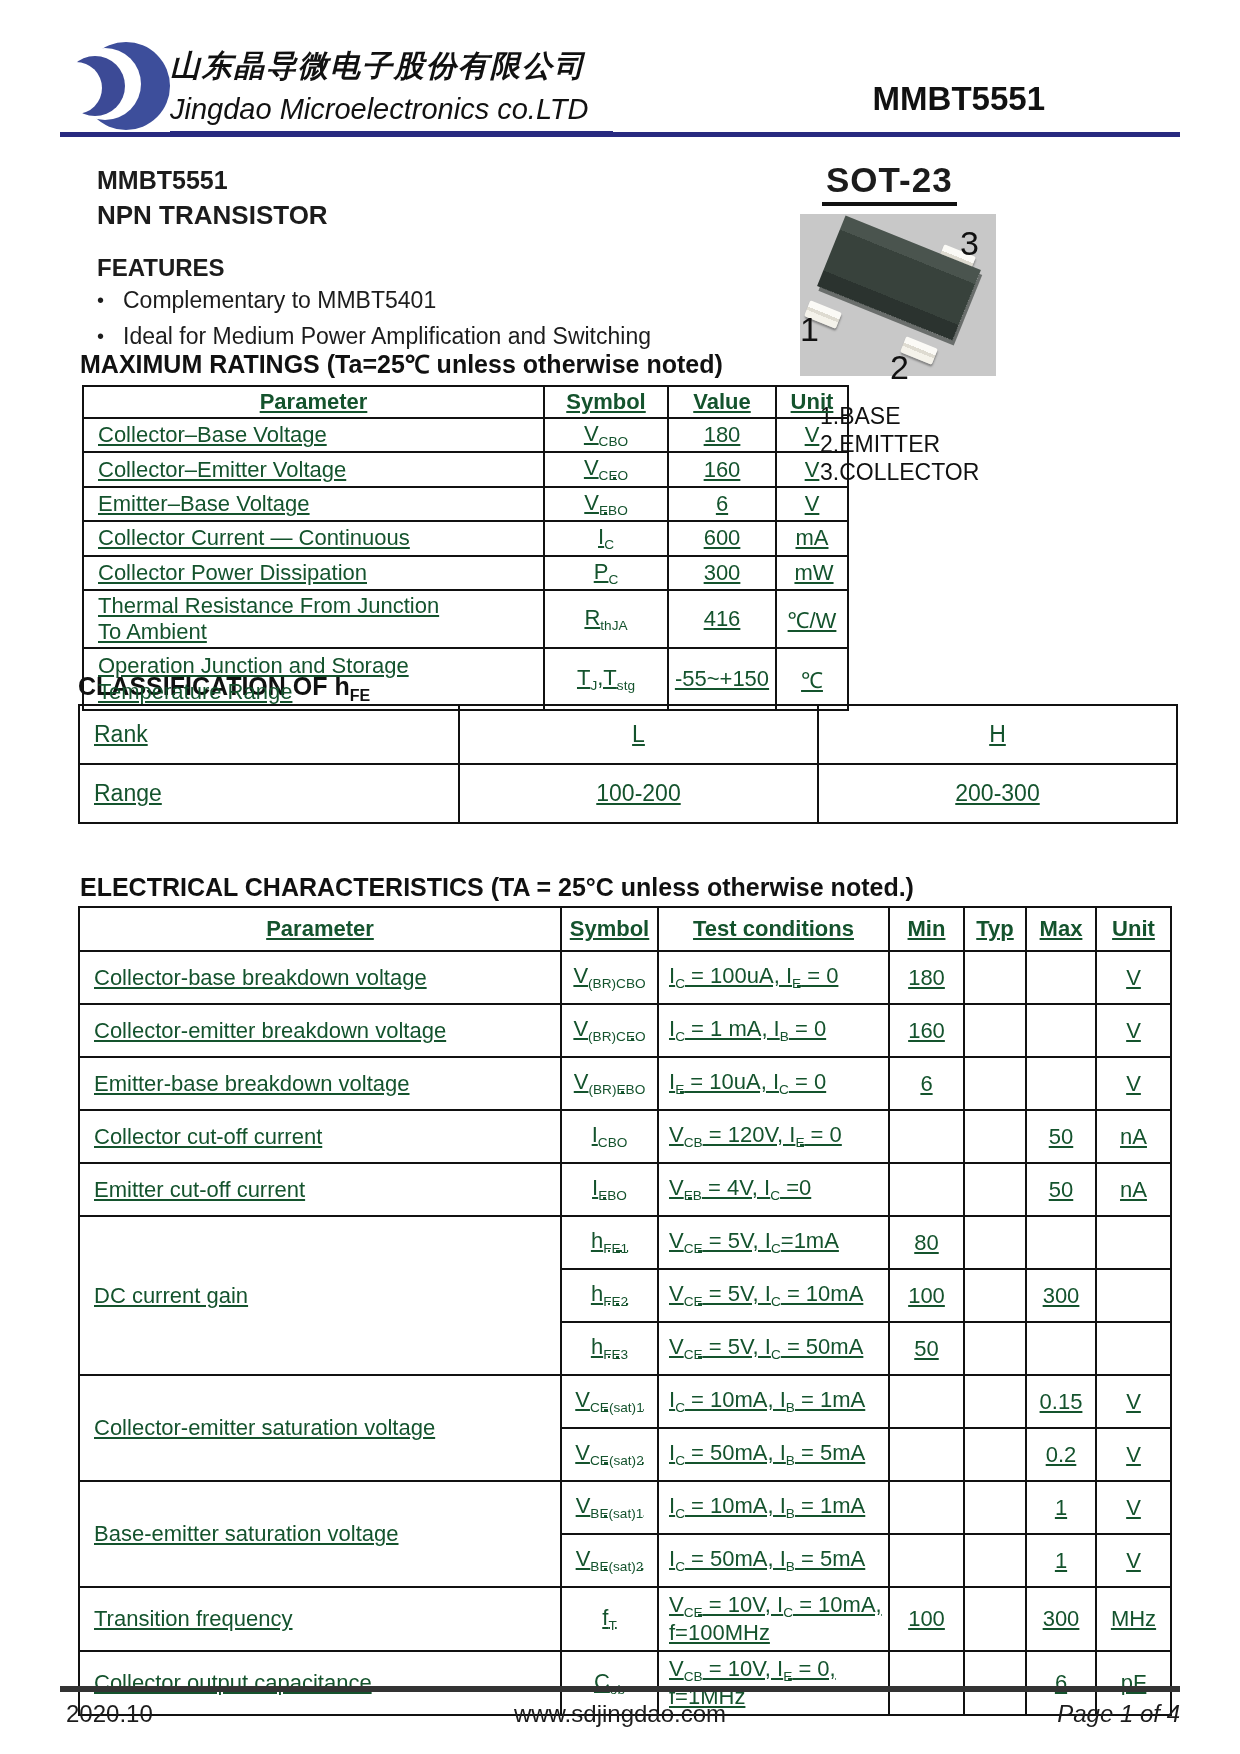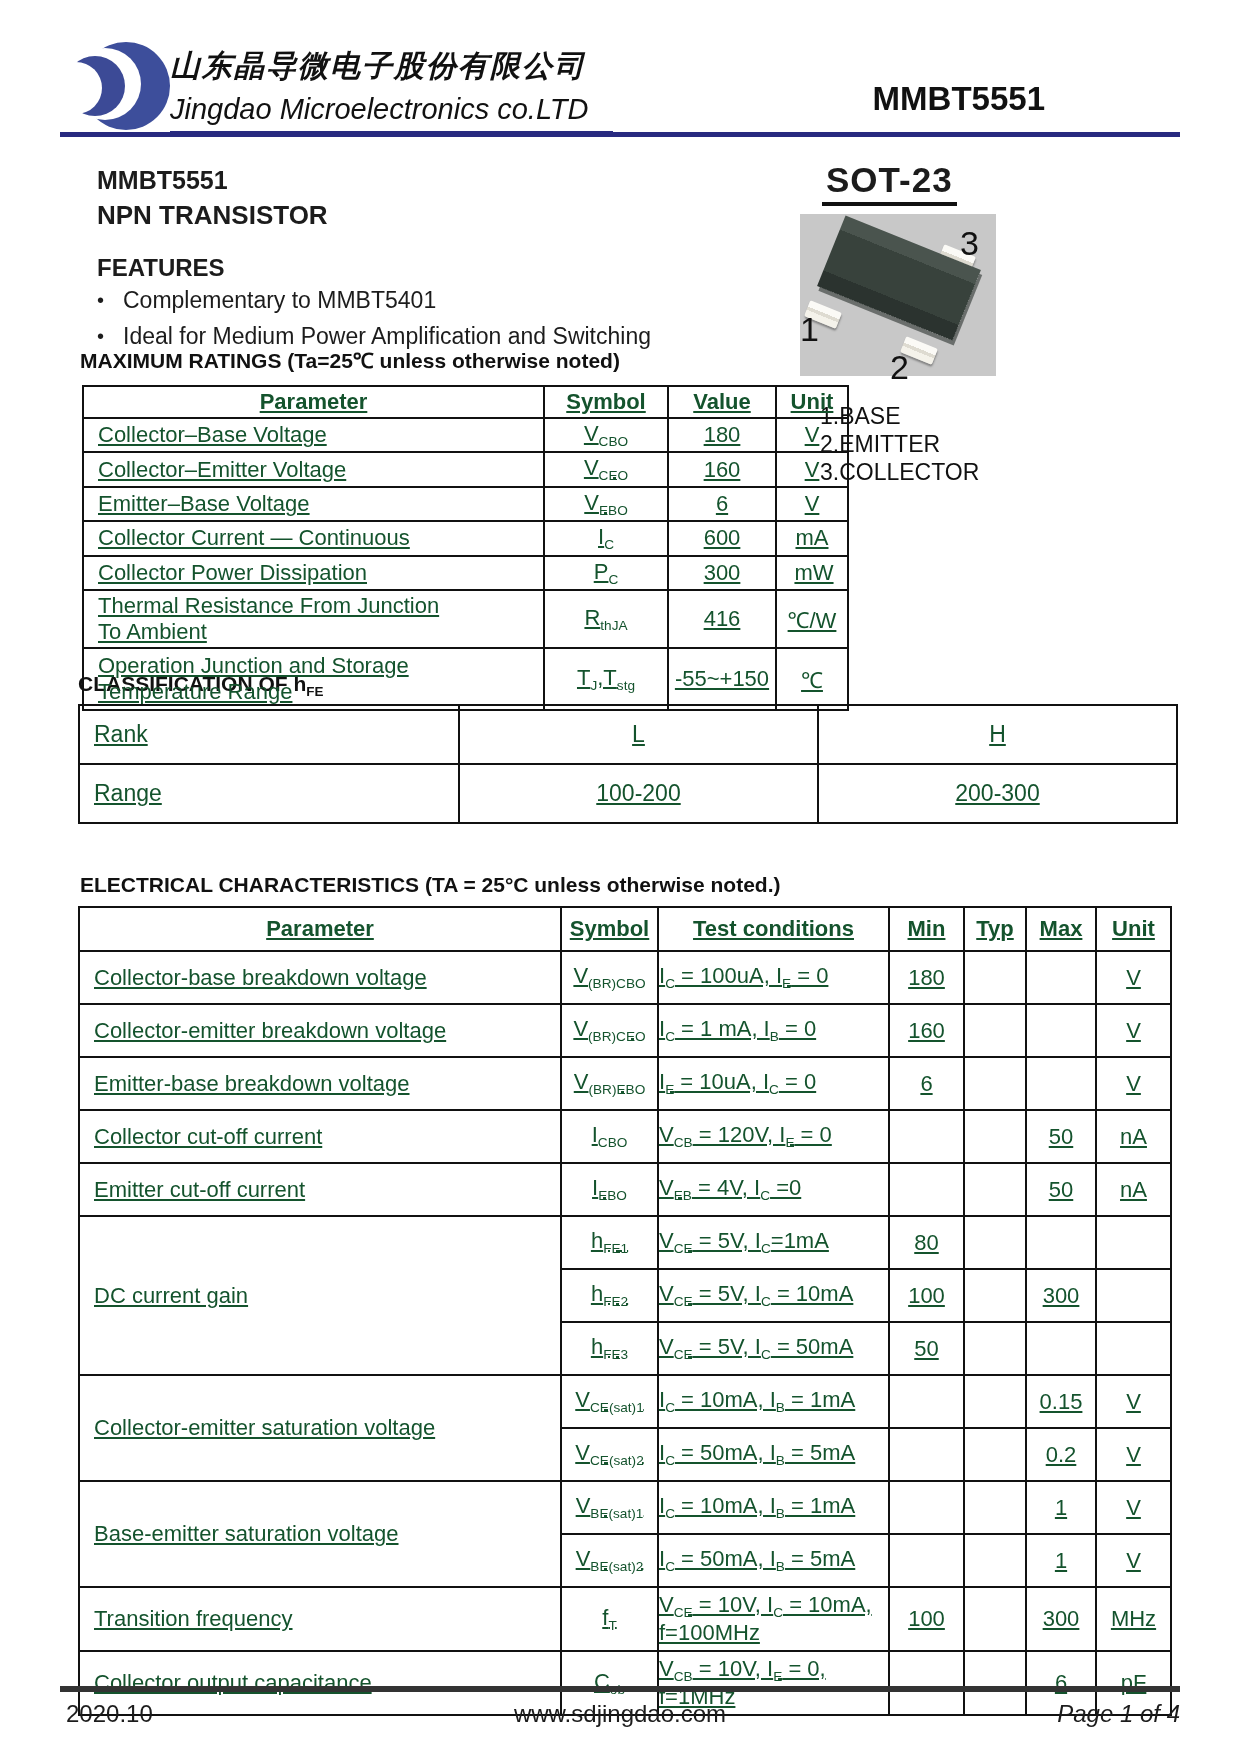--- a/index.html
+++ b/index.html
@@ -41,38 +41,38 @@
   .pkg-body{position:absolute;left:26px;top:26px;width:146px;height:76px;transform:rotate(22deg);
     background:linear-gradient(180deg,#4a544e 0 20%,#38423c 20% 78%,#2b332f 78% 100%);
     box-shadow:3px 4px 0 rgba(30,36,33,0.55);}
   .pin-num{position:absolute;font-size:34px;color:#111;}
   .pin-num-1{left:0px;top:96px;}
   .pin-num-2{left:90px;top:134px;}
   .pin-num-3{left:160px;top:10px;}
   .pin-desc{position:absolute;left:820px;top:402px;font-size:23px;line-height:28px;color:#111;}
 
   
-  .sec-title{position:absolute;font-size:21px;font-weight:bold;color:#111;}
+  .sec-title{position:absolute;font-size:25px;font-weight:bold;color:#111;}
   .sec-max{left:80px;top:346px;}
   .sec-class{left:78px;top:672px;}
   .sec-elec{left:80px;top:873px;}
   .sec-title sub{font-size:64%;}
 
   
   table{border-collapse:collapse;table-layout:fixed;color:#14532d;text-decoration:underline;}
   th,td{border:2px solid #111;font-size:22px;padding:2px 4px;text-align:center;vertical-align:middle;
     overflow:hidden;}
   th{font-weight:bold;}
   td sub, th sub{font-size:62%;}
   .c-left{text-align:left;padding-left:14px;}
   .ratings-table{position:absolute;left:82px;top:385px;width:765px;}
   .class-table{position:absolute;left:78px;top:704px;width:1098px;}
   .class-table td{height:53px;font-size:23px;}
   .elec-table{position:absolute;left:78px;top:906px;width:1092px;}
-  .elec-table .c-cond{text-align:left;padding-left:0;}
+  .elec-table .c-cond{text-align:left;padding-left:10px;}
 
   
   .footer-rule{position:absolute;left:60px;right:60px;top:1686px;height:6px;background:#333333;}
   .footer-date{position:absolute;left:66px;top:1700px;font-size:24px;}
   .footer-site{position:absolute;left:0;right:0;top:1700px;text-align:center;font-size:24px;}
   .footer-page{position:absolute;right:60px;top:1700px;font-size:24px;font-style:italic;}
 </style>
 </head>
 <body>
 

